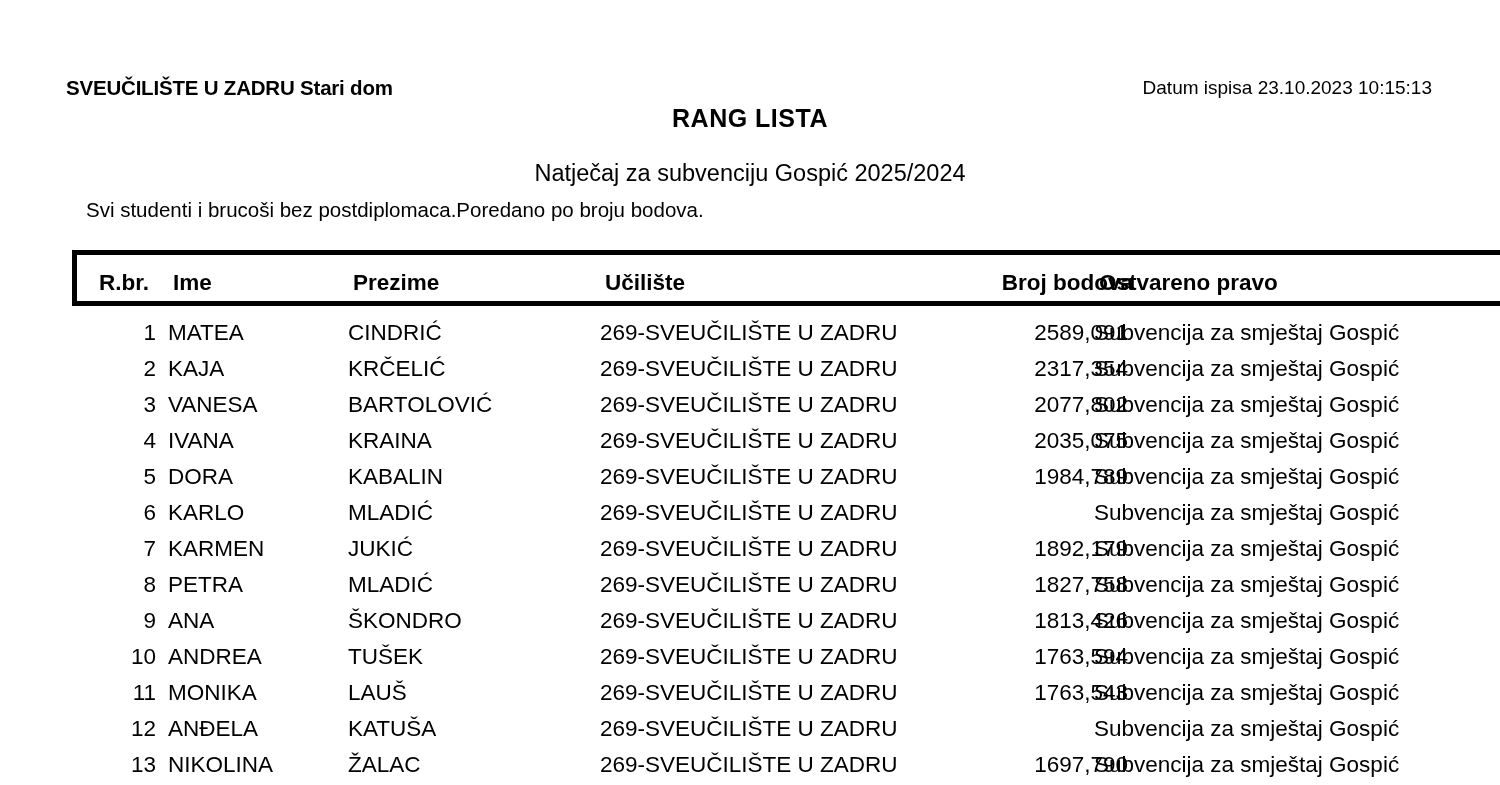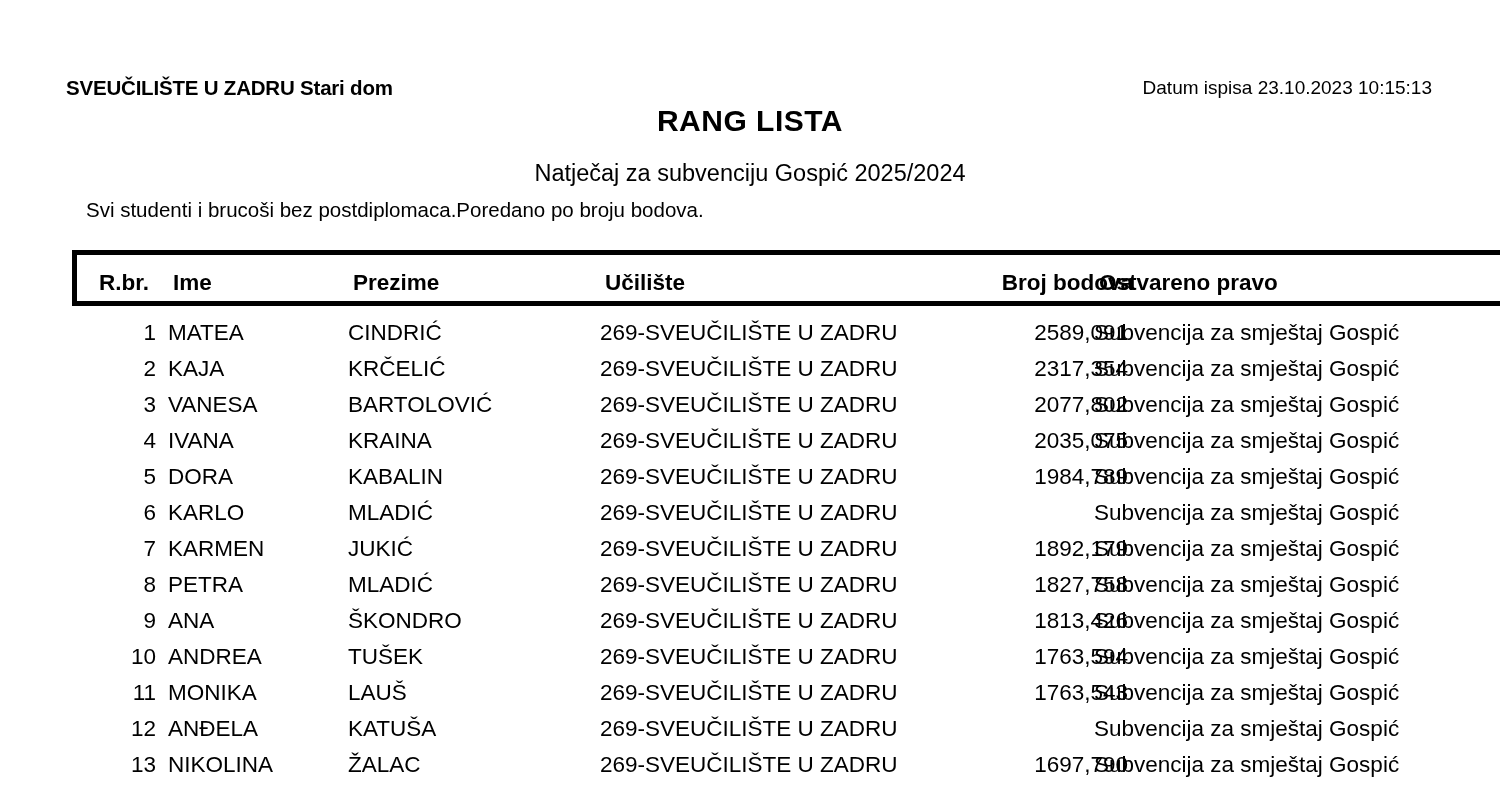--- a/index.html
+++ b/index.html
@@ -47,21 +47,21 @@
     white-space: nowrap;
   }
 
   
   .doc-title {
     position: absolute;
     left: 0;
     top: 104px;
     width: 1500px;
     text-align: center;
-    font-size: 30px;
+    font-size: 25px;
     font-weight: bold;
     letter-spacing: 0.5px;
   }
   .doc-subtitle {
     position: absolute;
     left: 0;
     top: 160px;
     width: 1500px;
     text-align: center;
     font-size: 23.5px;

